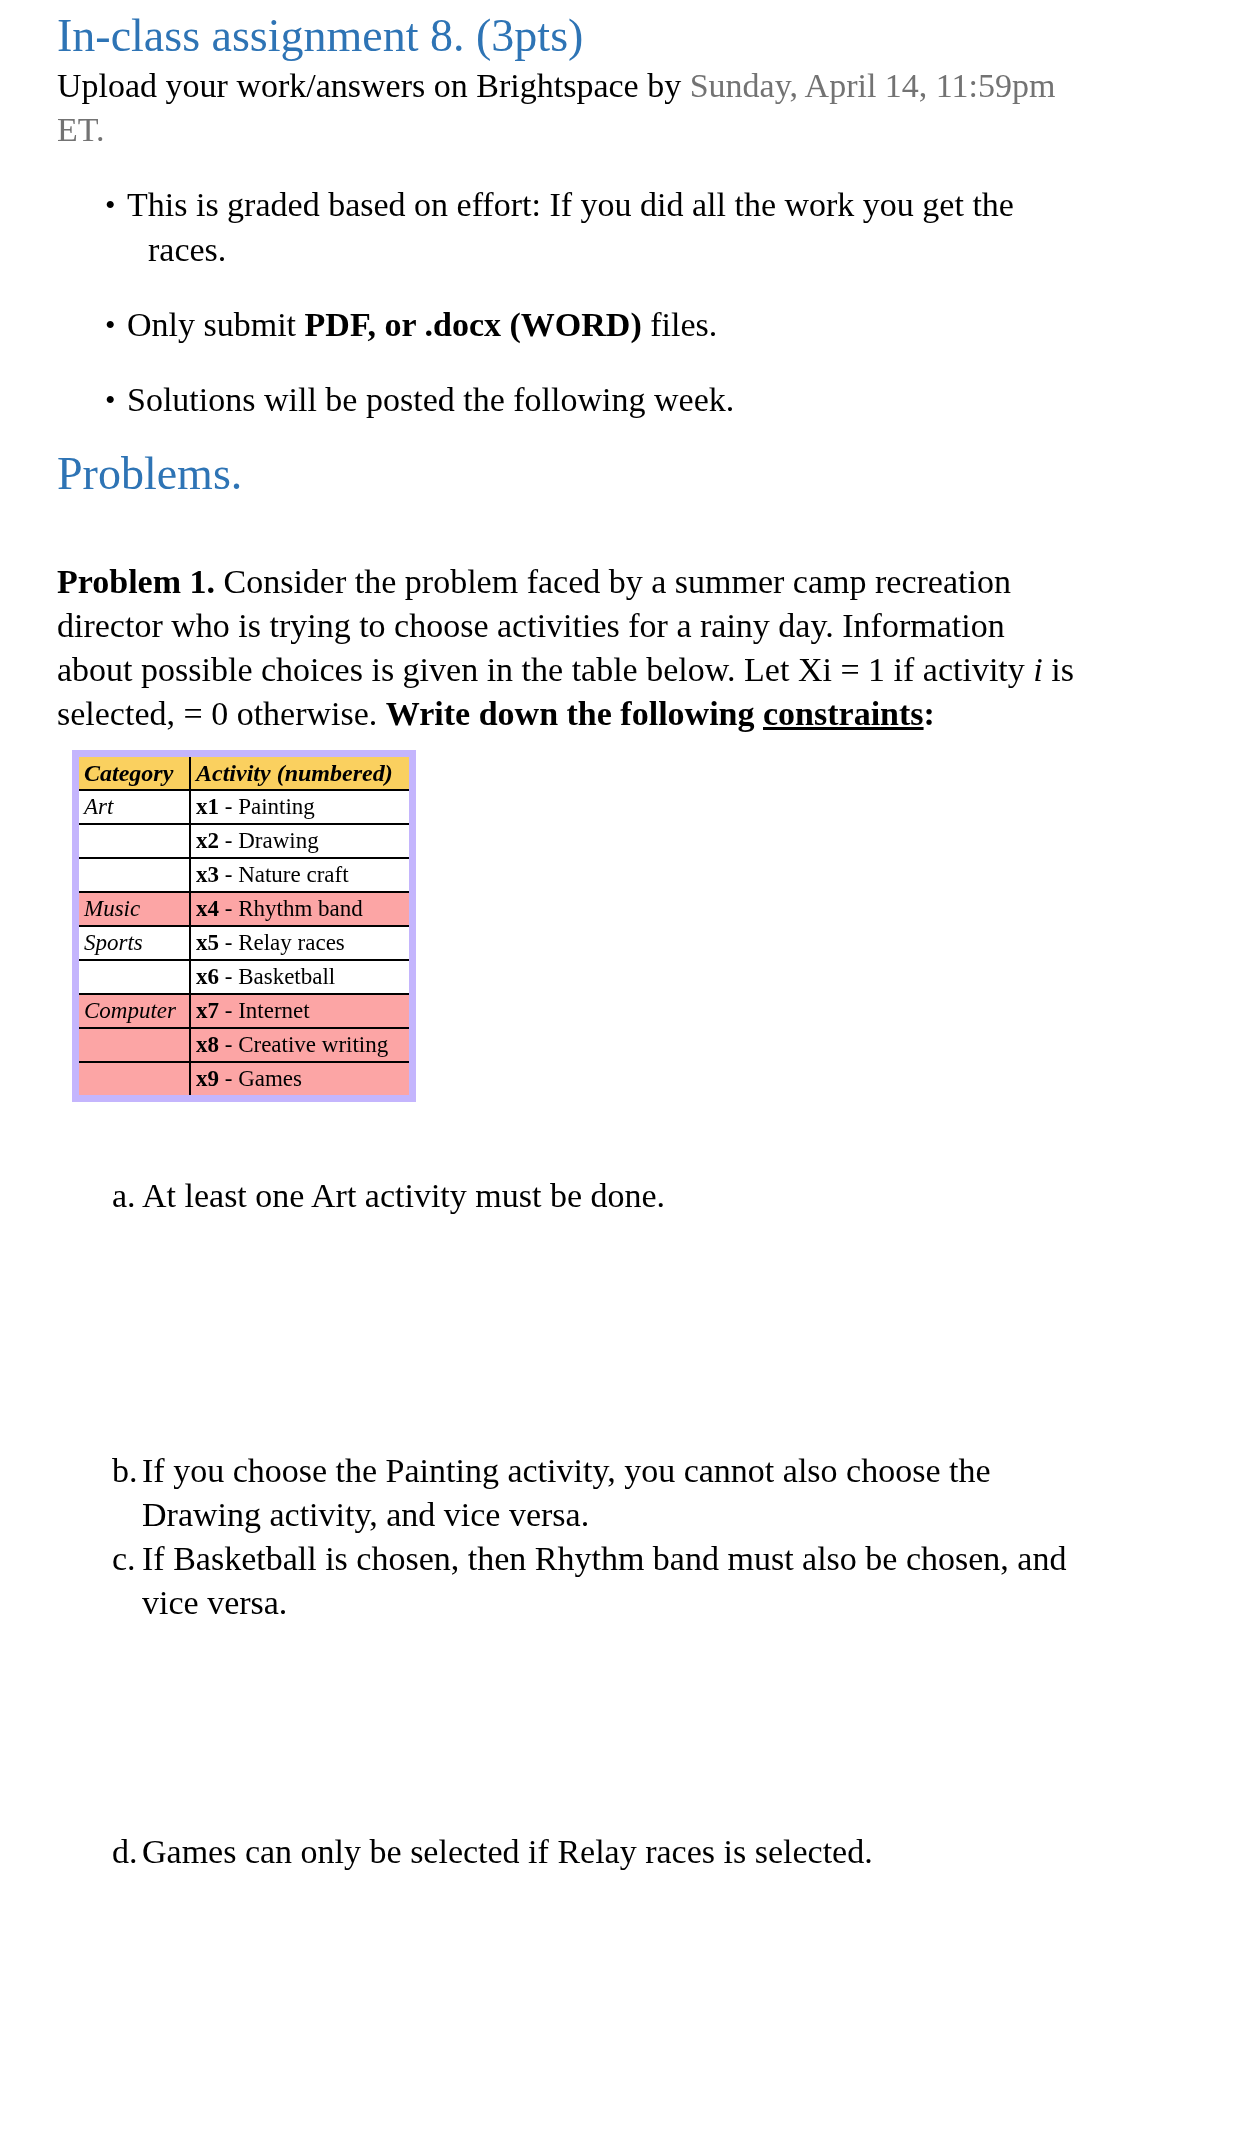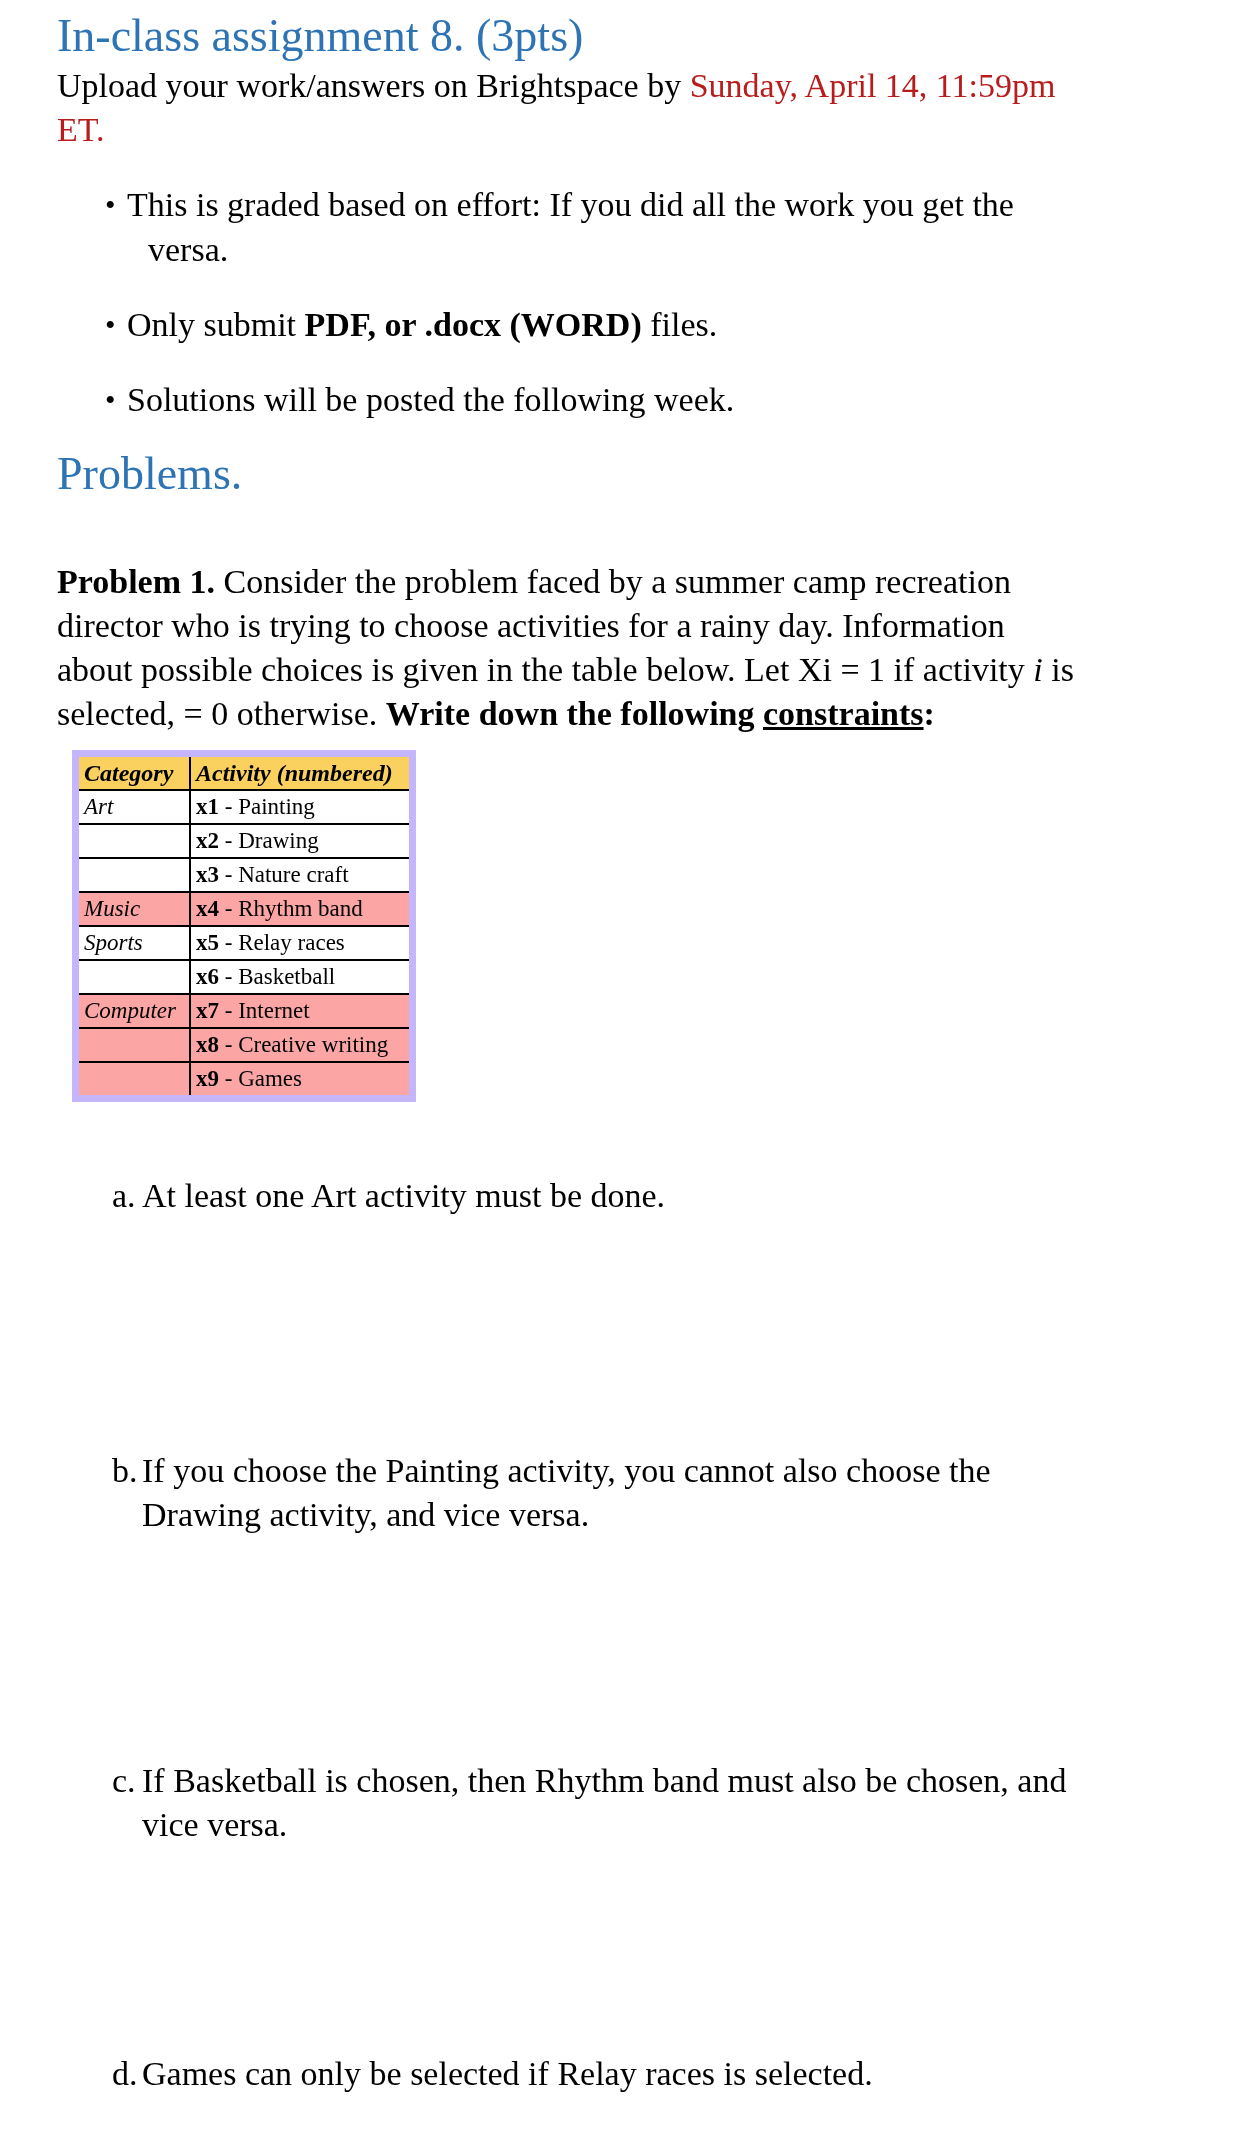--- a/index.html
+++ b/index.html
@@ -20,21 +20,21 @@
     font-size: 46px;
     font-weight: 400;
     color: #2E74B5;
     margin: 0;
     line-height: 44px;
   }
   .problems-heading { margin-top: 6px; }
 
   
   .upload-para { margin: 6px 0 0 0; }
-  .red { color: #b91c1c; }
+  .red { color: #737373; }
 
   
   ul.bullets { list-style: none; margin: 30px 0 0 0; padding: 0; }
   ul.bullets li {
     display: flex;
     align-items: flex-start;
     padding-left: 48px;
     margin: 12px 0 30px 0;
     line-height: 45px;
   }
@@ -80,34 +80,34 @@
   
   .question {
     margin-left: 55px;
     padding-left: 30px;
     text-indent: -30px;
     line-height: 44px;
   }
   .q-label { display: inline-block; width: 30px; text-indent: 0; }
   .q-a { margin-top: 72px; }
   .q-b { margin-top: 231px; }
-  .q-c { margin-top: 222px; }
+  .q-c { }
   .q-d { margin-top: 205px; }
 </style>
 </head>
 <body>
 
 <h1 class="h-blue">In-class assignment 8. (3pts)</h1>
 
 <p class="upload-para"><span>Upload your work/answers on Brightspace by </span><span class="red">Sunday, April 14, 11:59pm</span><br><span class="red">ET.</span></p>
 
 <ul class="bullets">
   <li>
     <span class="bullet-glyph">•</span>
-    <span><span>This is graded based on effort: If you did all the work you get the</span><br><span class="wrap-indent">versa.</span></span>
+    <span><span>This is graded based on effort: If you did all the work you get the</span><br><span class="wrap-indent">races.</span></span>
   </li>
   <li>
     <span class="bullet-glyph">•</span>
     <span><span>Only submit </span><b>PDF, or .docx (WORD)</b><span> files.</span></span>
   </li>
   <li>
     <span class="bullet-glyph">•</span>
     <span>Solutions will be posted the following week.</span>
   </li>
 </ul>

